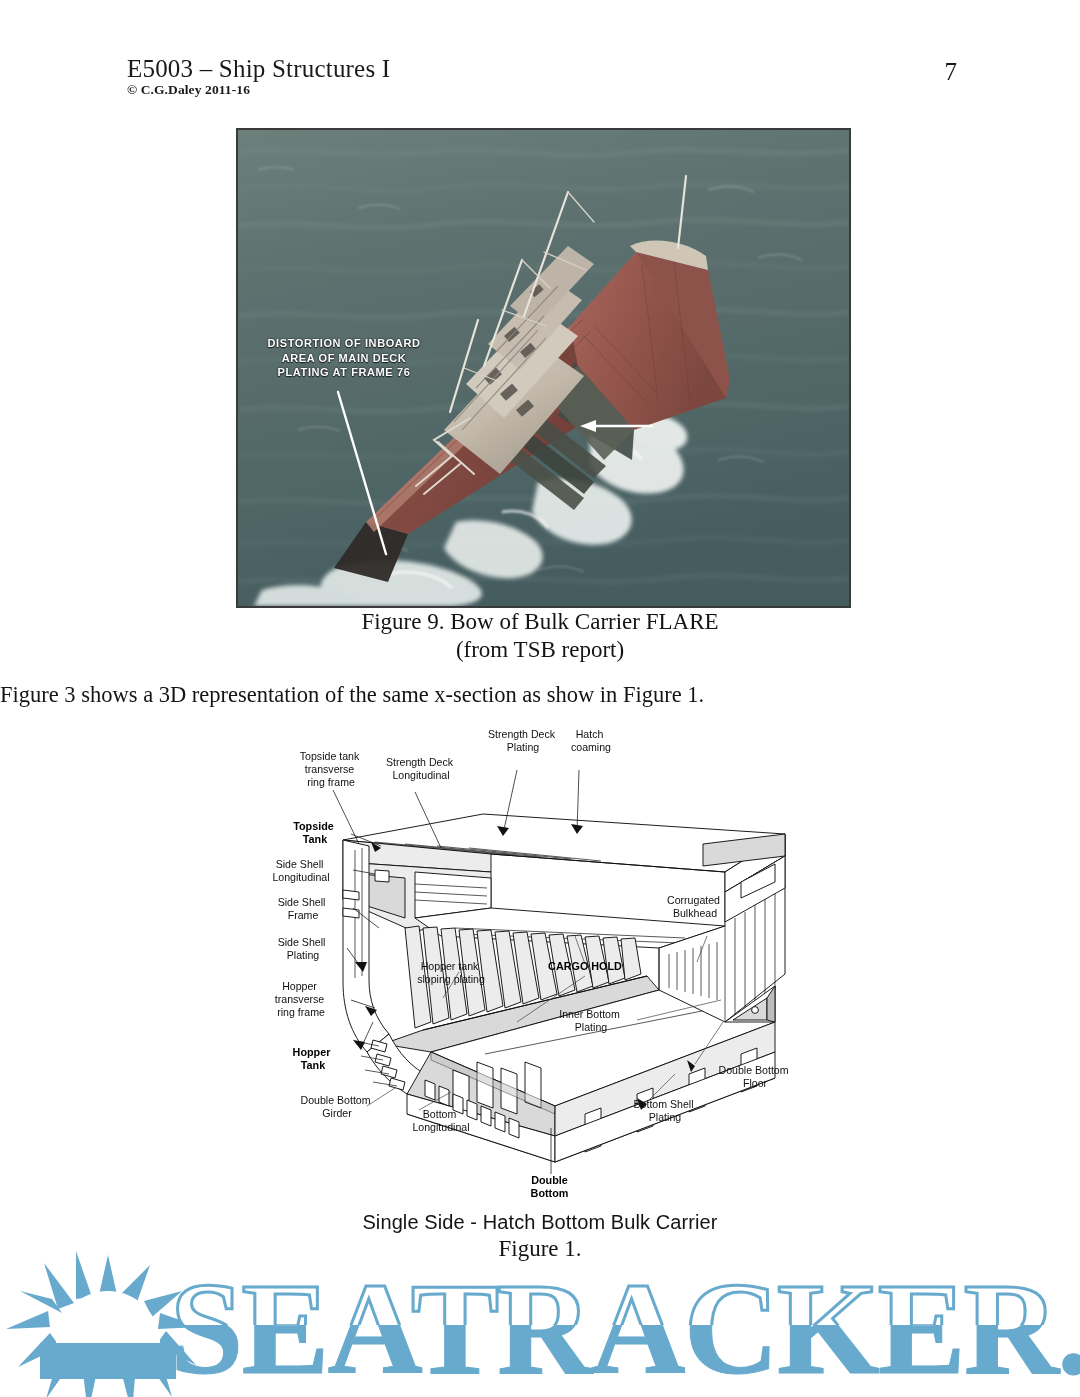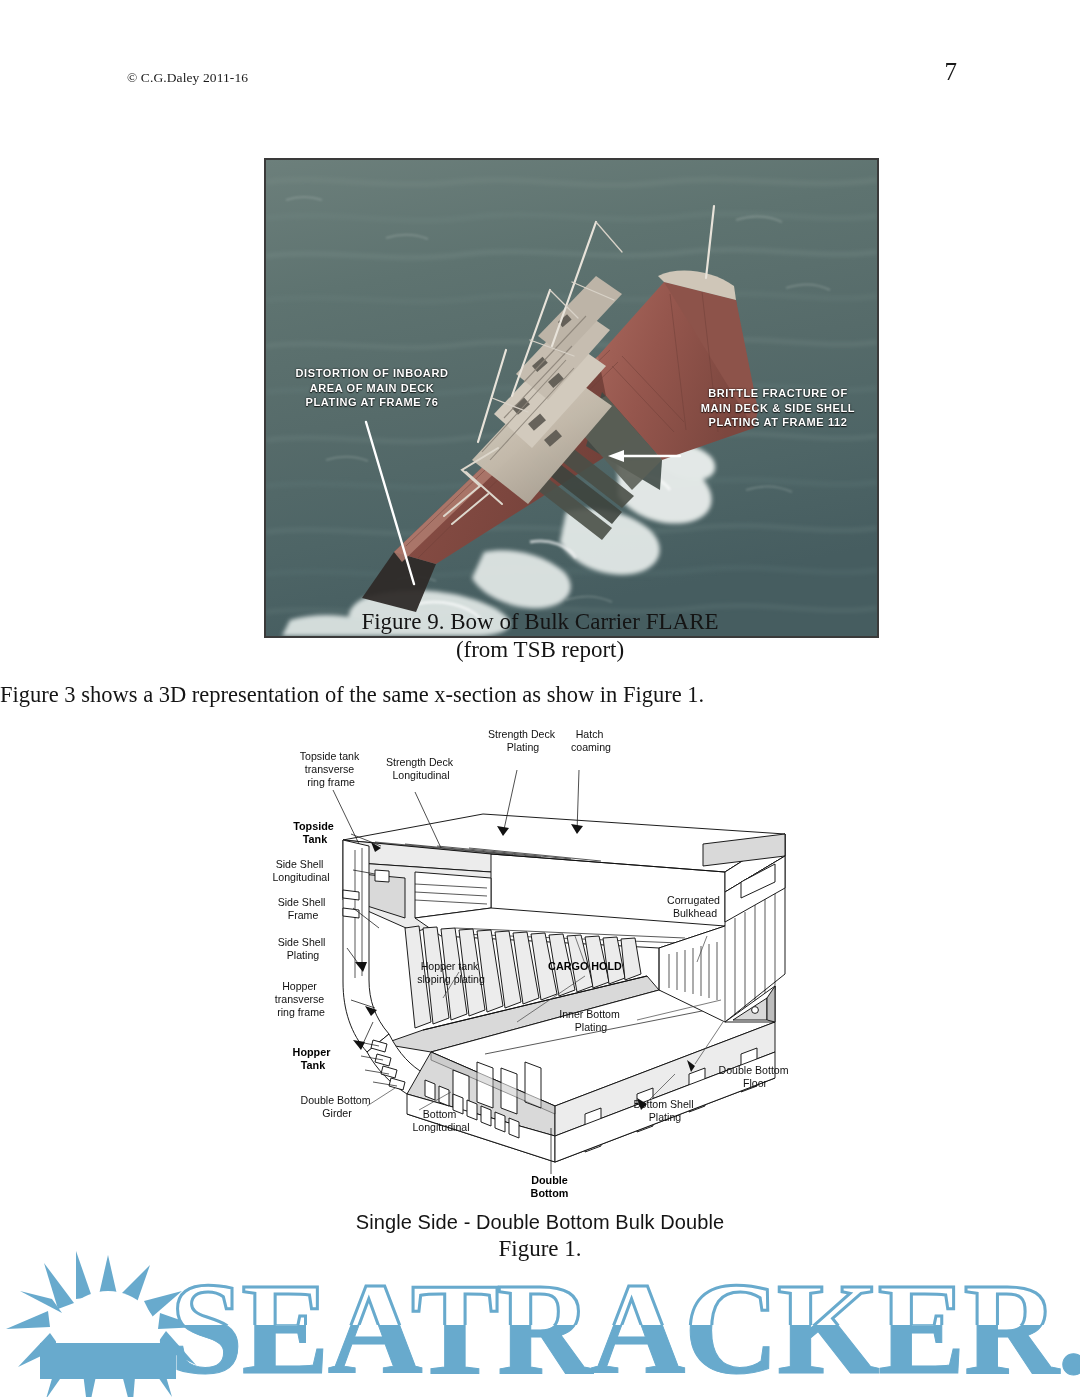--- a/index.html
+++ b/index.html
@@ -28,41 +28,41 @@
     font-size: 25px;
     color: #1a1a1a;
     letter-spacing: 0.2px;
     line-height: 1.05;
     white-space: nowrap;
   }
   #header-copyright {
     font-family: "Liberation Serif", serif;
     font-size: 13.5px;
     color: #1a1a1a;
-    margin-top: 14px;
+    margin-top: 0;
     letter-spacing: 0.1px;
     white-space: nowrap;
+    font-weight: bold;
   }
   #page-number {
     position: absolute;
     right: 0;
     top: 2px;
     font-family: "Liberation Serif", serif;
     font-size: 25px;
     color: #1a1a1a;
   }
 
   
   #figure2-block {
     position: absolute;
-    left: 264px;
+    left: 236px;
     top: 128px;
     width: 615px;
     height: 480px;
-    margin-top: 30px;
   }
   #photo-frame {
     position: absolute;
     inset: 0;
     border: 2px solid #3a3a3a;
     box-sizing: border-box;
     overflow: hidden;
     background: #5c6f6d;
   }
   #photo-canvas {
@@ -174,20 +174,21 @@
     width: 1080px;
     height: 150px;
     pointer-events: none;
   }
   #watermark svg { display: block; }
 </style>
 </head>
 <body>
 
 <div id="page-header">
+  <div id="header-title">E5003 – Ship Structures I</div>
   <div id="header-copyright">© C.G.Daley  2011-16</div>
   <div id="page-number">7</div>
 </div>
 
 <div id="figure2-block">
   <div id="photo-frame">
     <svg id="photo-canvas" viewBox="0 0 611 476" preserveAspectRatio="none">
       <defs>
         <linearGradient id="seaGrad" x1="0" y1="0" x2="0.25" y2="1">
           <stop offset="0%" stop-color="#6c7f7b"></stop>
@@ -339,23 +340,20 @@
         <path d="M100,262 L148,424"></path>
 
         <path d="M414,296 L354,296"></path>
       </g>
       <polygon points="342,296 358,290 358,302" fill="#ffffff"></polygon>
     </svg>
 
     <div class="photo-label" id="photo-label-left">DISTORTION OF INBOARD
 AREA OF MAIN DECK
 PLATING AT FRAME 76</div>
-    <div class="photo-label" id="photo-label-right">BRITTLE FRACTURE OF
-MAIN DECK &amp; SIDE SHELL
-PLATING AT FRAME 112</div>
   </div>
 </div>
 
 <div class="caption" id="figure2-caption">
   <span>Figure 9. Bow of Bulk Carrier FLARE</span>
   <span class="cap-line2">(from TSB report)</span>
 </div>
 
 <div id="body-paragraph">Figure 3 shows a 3D representation of the same x-section as show in Figure 1.</div>
 
@@ -654,21 +652,21 @@
 
       <text class="dlabel" x="82" y="382" text-anchor="middle">
         <tspan x="82" dy="0">Double Bottom</tspan>
         <tspan x="82" dy="13">Girder</tspan>
       </text>
     </g>
   </svg>
 </div>
 
 <div id="figure3-caption">
-  <div id="figure3-title">Single Side - Double Bottom Bulk Double</div>
+  <div id="figure3-title">Single Side - Hatch Bottom Bulk Carrier</div>
   <div id="figure3-number">Figure 1.</div>
 </div>
 
 <div id="watermark">
   <svg width="1080" height="150" viewBox="0 0 1080 150">
     <g fill="#68aacd">
 
       <g>
         <polygon points="108,8 118,52 98,52"></polygon>
         <polygon points="150,18 136,58 120,48"></polygon>

